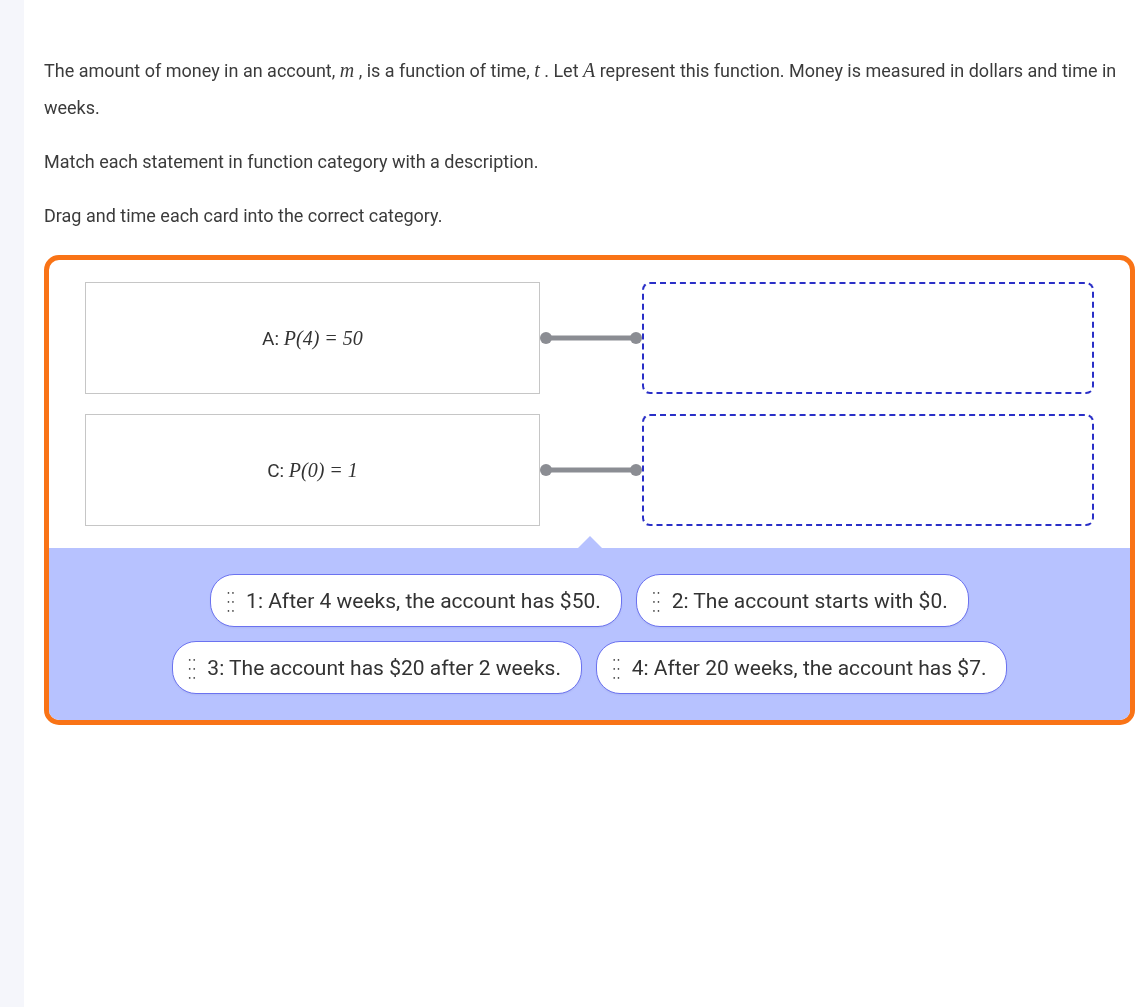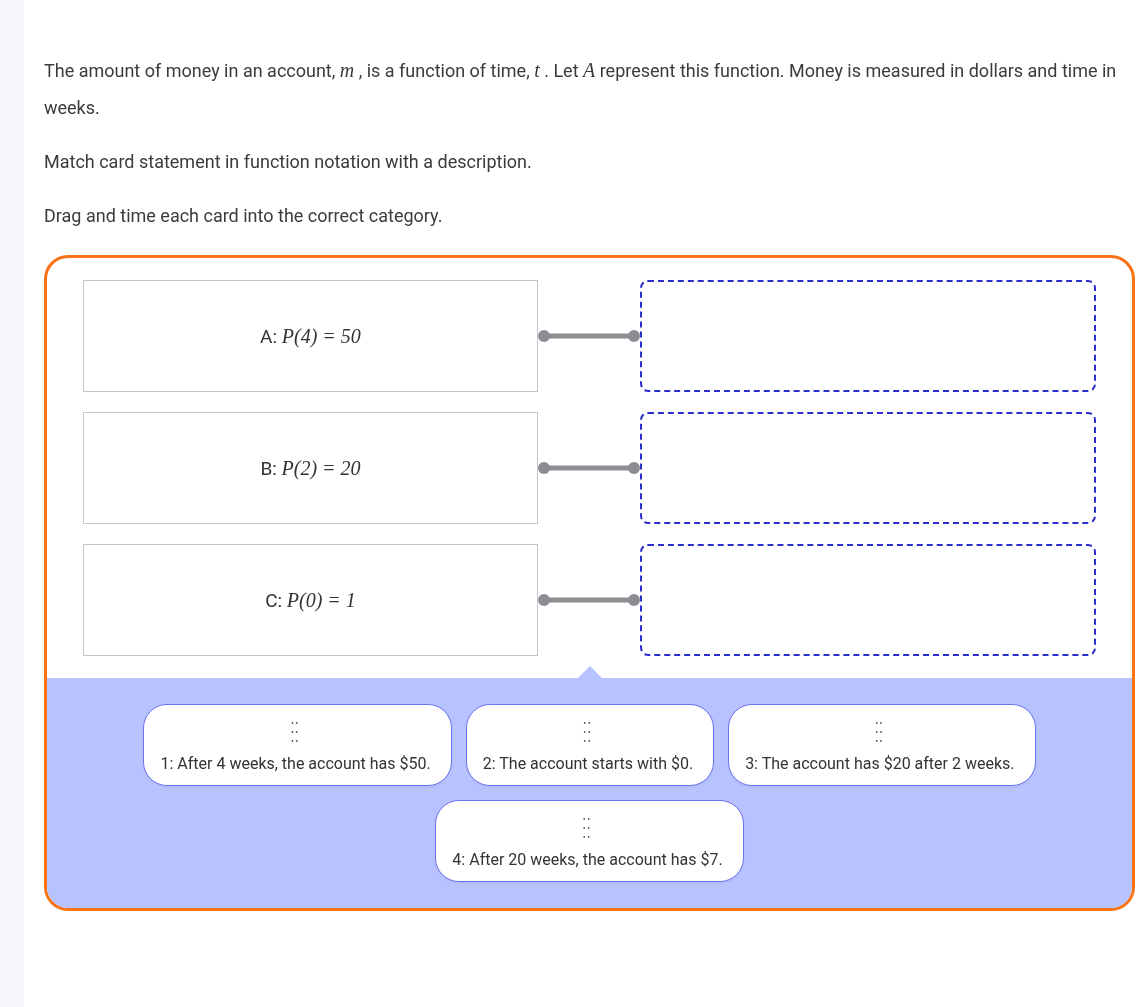--- a/index.html
+++ b/index.html
@@ -22,22 +22,22 @@
     color: #3b3b3b;
     line-height: 2.0;
     margin-bottom: 18px;
   }
   .math {
     font-family: "Times New Roman", Times, serif;
     font-style: italic;
     font-size: 20px;
   }
   .activity {
-    border: 3px solid #f97316;
-    border-radius: 24px;
+    border: 5px solid #f97316;
+    border-radius: 15px;
     overflow: hidden;
     margin-top: 21px;
   }
   .match-area {
     padding: 22px 36px 22px 36px;
     display: flex;
     flex-direction: column;
     gap: 20px;
   }
   .match-row {
@@ -117,25 +117,24 @@
     border-bottom: 14px solid #b7c2ff;
   }
   .card {
     background: #fff;
     border: 1px solid #6b72f0;
     border-radius: 24px;
     padding: 12px 20px 12px 16px;
     display: flex;
     align-items: center;
     gap: 10px;
-    font-size: 16px;
+    font-size: 21px;
     color: #333;
     cursor: grab;
     box-shadow: 0 1px 2px rgba(0,0,0,0.05);
-    flex-direction: column;
   }
   .grip {
     display: inline-block;
     font-size: 12px;
     color: #333;
     letter-spacing: 1px;
     line-height: 6px;
   }
   .grip::before {
     content: "●●\A●●\A●●";
@@ -152,54 +151,41 @@
   <div class="problem-text">
     <span>The amount of money in an account, </span>
     <span class="math">m</span>
     <span> , is a function of time, </span>
     <span class="math">t</span>
     <span>. Let </span>
     <span class="math">A</span>
     <span> represent this function. Money is measured in dollars and time in weeks.</span>
   </div>
 
-  <div class="problem-text">Match card statement in function notation with a description.</div>
+  <div class="problem-text">Match each statement in function category with a description.</div>
 
   <div class="problem-text">Drag and time each card into the correct category.</div>
 
   <div class="activity">
     <div class="match-area">
 
       <div class="match-row">
         <div class="prompt-box">
           <span class="label">
             <span>A: </span><span class="math">P(4) = 50</span>
           </span>
         </div>
         <div class="connector">
           <span class="dot left"></span>
           <span class="line"></span>
           <span class="dot right"></span>
         </div>
         <div class="drop-zone"></div>
       </div>
 
-      <div class="match-row">
-        <div class="prompt-box">
-          <span class="label">
-            <span>B: </span><span class="math">P(2) = 20</span>
-          </span>
-        </div>
-        <div class="connector">
-          <span class="dot left"></span>
-          <span class="line"></span>
-          <span class="dot right"></span>
-        </div>
-        <div class="drop-zone"></div>
-      </div>
 
       <div class="match-row">
         <div class="prompt-box">
           <span class="label">
             <span>C: </span><span class="math">P(0) = 1</span>
           </span>
         </div>
         <div class="connector">
           <span class="dot left"></span>
           <span class="line"></span>

